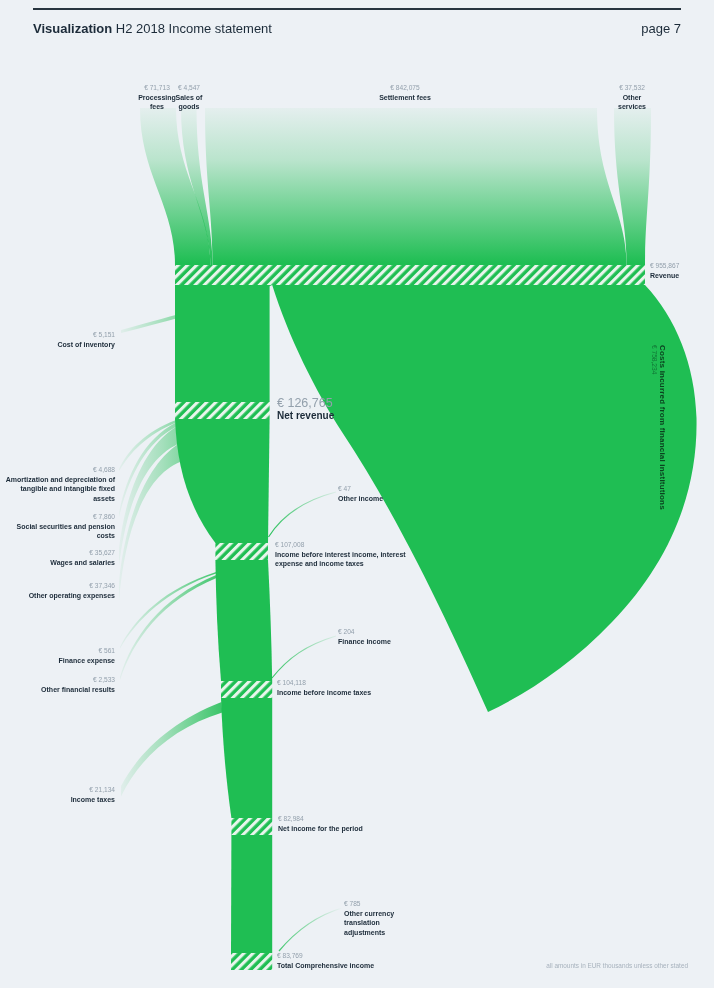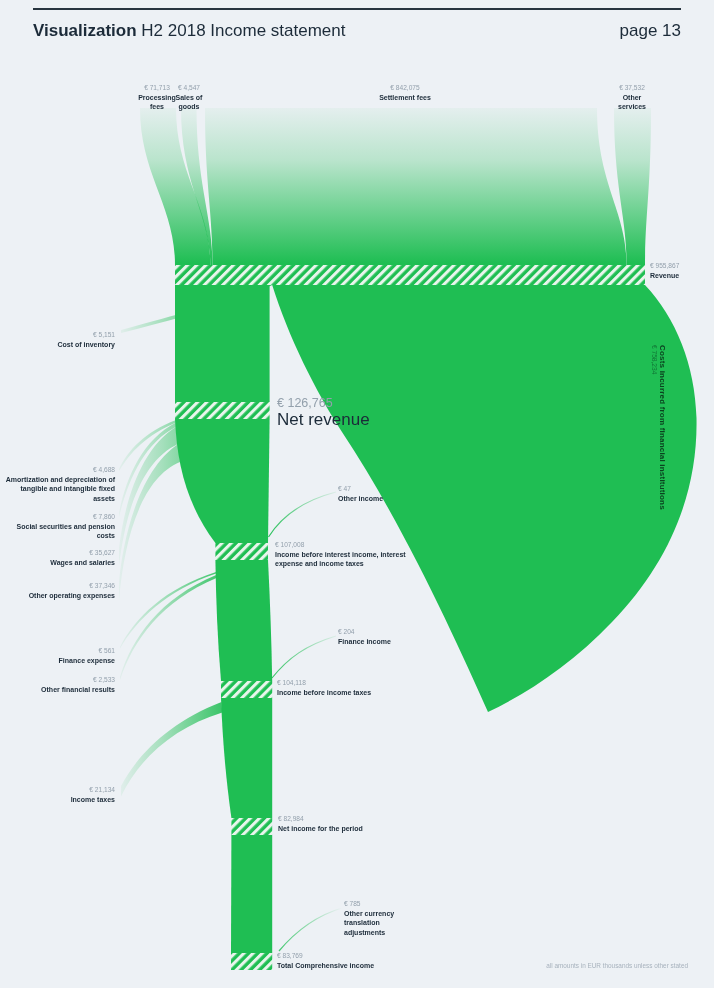--- a/index.html
+++ b/index.html
@@ -1,29 +1,29 @@
 <!DOCTYPE html>
 <html><head>
 <meta charset="utf-8">
 <style>
   html,body{margin:0;padding:0;}
   body{width:714px;height:988px;background:#EDF1F5;font-family:"Liberation Sans",sans-serif;position:relative;overflow:hidden;}
   .stage{position:absolute;inset:0;}
   svg.canvas{position:absolute;left:0;top:0;}
   
-  .hdr{position:absolute;left:33px;right:33px;top:8px;border-top:2px solid #27343f;padding-top:11px;display:flex;justify-content:space-between;align-items:baseline;color:#1C2B39;font-size:17px;}
+  .hdr{position:absolute;left:33px;right:33px;top:8px;border-top:2px solid #27343f;padding-top:11px;display:flex;justify-content:space-between;align-items:baseline;color:#1C2B39;font-size:13px;}
   .hdr .bold{font-weight:700;}
   
   .lbl{position:absolute;font-size:7px;line-height:1.35;color:#1C2B39;}
   .lbl .amt{color:#93A0AC;font-weight:400;font-size:6.6px;}
   .lbl .nm{color:#1C2B39;font-weight:700;font-size:7px;}
   .ta-c{text-align:center;}
   .ta-r{text-align:right;}
   .big .amt{font-size:12.5px;color:#93A0AC;line-height:1.15;}
-  .big .nm{font-size:17px;font-weight:400;line-height:1.15;}
+  .big .nm{font-size:10px;font-weight:700;line-height:1.15;}
   
   .vlabel{position:absolute;left:651px;top:345px;height:220px;writing-mode:vertical-lr;}
   .vlabel .amt{font-size:6.6px;color:rgba(8,72,36,0.62);font-weight:400;}
   .vlabel .nm{font-size:8px;font-weight:700;color:#0B431F;letter-spacing:.2px;}
   .footnote{position:absolute;right:26px;top:962px;font-size:6.4px;color:#A7B2BD;}
 </style>
 </head>
 <body>
 
 <div class="stage">
@@ -88,21 +88,21 @@
     <rect x="221" y="681" width="51.2" height="17" fill="url(#hatch)"></rect>
     <rect x="231.4" y="818" width="40.8" height="17" fill="url(#hatch)"></rect>
     <rect x="231" y="953" width="41.2" height="17" fill="url(#hatch)"></rect>
   </svg>
 
   <div class="hdr">
     <div>
       <span class="bold">Visualization</span>
       <span>H2 2018 Income statement</span>
     </div>
-    <div>page 13</div>
+    <div>page 7</div>
   </div>
 
   <div class="lbl ta-c" style="left:132px;top:84px;width:50px">
     <div class="amt">€ 71,713</div>
     <div class="nm">Processing fees</div>
   </div>
   <div class="lbl ta-c" style="left:168px;top:84px;width:42px">
     <div class="amt">€ 4,547</div>
     <div class="nm">Sales of goods</div>
   </div>

